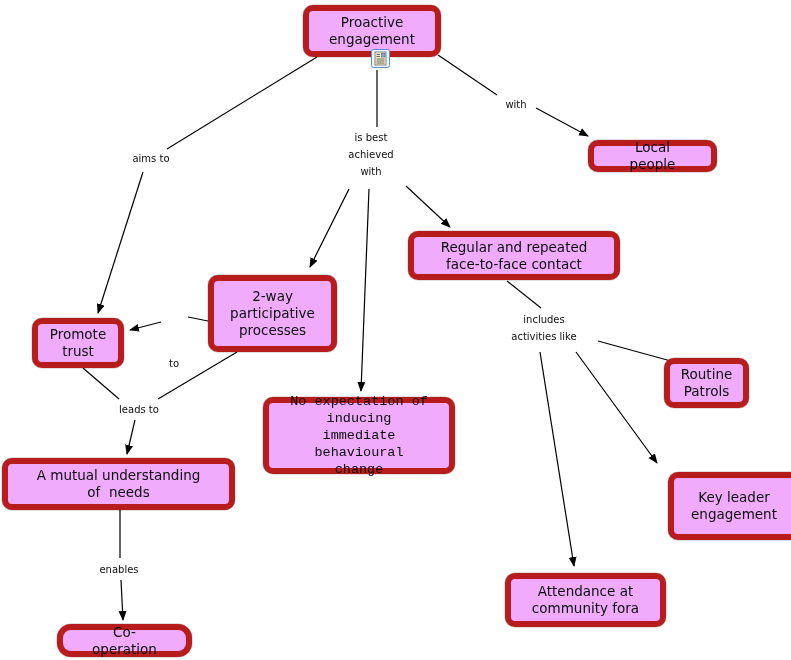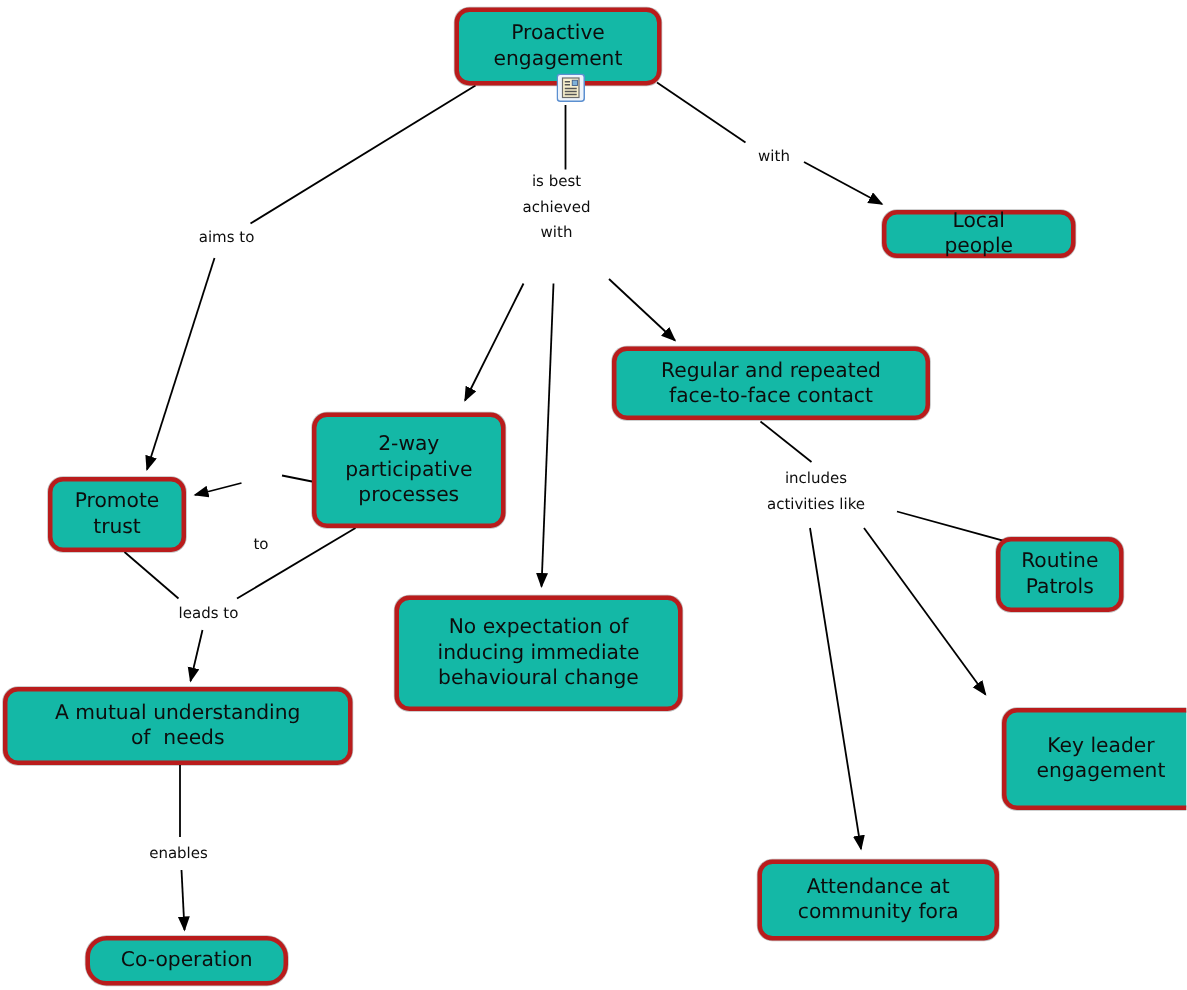--- a/index.html
+++ b/index.html
@@ -7,22 +7,22 @@
     position:relative;
     width:791px;height:660px;
     background:#ffffff;
     font-family:"DejaVu Sans","Liberation Sans",sans-serif;
     overflow:hidden;
   }
   .edges-svg{position:absolute;left:0;top:0;width:791px;height:660px;}
   .node{
     position:absolute;
     box-sizing:border-box;
-    background:#14b8a6;
-    border:3px solid #b91c1c;
+    background:#f0abfc;
+    border:6px solid #b91c1c;
     border-radius:10px;
     display:flex;align-items:center;justify-content:center;
     text-align:center;
     font-size:13.5px;line-height:17px;color:#0d0d0d;
     white-space:pre-wrap;
     padding:2px 20px;
     box-shadow:0 0 0 0.5px rgba(0,0,0,0.25);
   }
   .link-label{
     position:absolute;
@@ -108,41 +108,41 @@
   <div class="node" style="left:208px;top:275px;width:129px;height:77px;">2-way
 participative
 processes</div>
 
   <div class="node" style="left:32px;top:318px;width:92px;height:50px;">Promote
 trust</div>
 
   <div class="node" style="left:408px;top:231px;width:212px;height:49px;">Regular and repeated
 face-to-face contact</div>
 
-  <div class="node" style="left:263px;top:397px;width:192px;height:77px;">No expectation of
+  <div class="node" style="left:263px;top:397px;width:192px;height:77px;font-family:Liberation Mono, monospace;">No expectation of
 inducing immediate
 behavioural change</div>
 
   <div class="node" style="left:2px;top:458px;width:233px;height:52px;">A mutual understanding
 of  needs</div>
 
   <div class="node" style="left:57px;top:624px;width:135px;height:33px;border-radius:14px;">Co-operation</div>
 
   <div class="node" style="left:664px;top:358px;width:85px;height:50px;">Routine
 Patrols</div>
 
   <div class="node" style="left:668px;top:472px;width:132px;height:68px;">Key leader
 engagement</div>
 
   <div class="node" style="left:505px;top:573px;width:161px;height:54px;">Attendance at
 community fora</div>
 
   <div class="link-label" style="left:151px;top:150px;">aims to</div>
 
-  <div class="link-label" style="left:371px;top:113px;">is best
+  <div class="link-label" style="left:371px;top:129px;">is best
 achieved
 with</div>
 
   <div class="link-label" style="left:516px;top:96px;">with</div>
 
   <div class="link-label" style="left:174px;top:312px;margin-top:43px;">to</div>
 
   <div class="link-label" style="left:139px;top:401px;">leads to</div>
 
   <div class="link-label" style="left:119px;top:561px;">enables</div>

